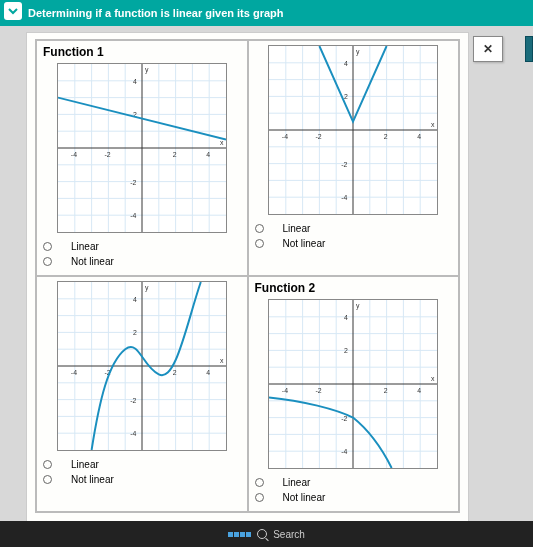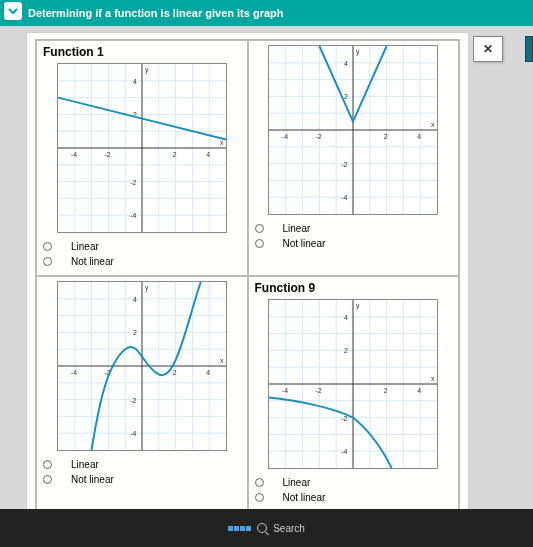--- a/index.html
+++ b/index.html
@@ -88,21 +88,21 @@
     box-shadow: 1px 1px 2px rgba(0,0,0,.2);
   }
   .edgebox {
     position: absolute; right: 0; top: 36px; width: 8px; height: 26px;
     background: #1a6b7a; border: 1px solid #0a4b5a;
   }
   .copyright {
     position: absolute; right: 4px; bottom: 16px; font-size: 8px; color: #777;
   }
   .taskbar {
-    position: absolute; left: 0; right: 0; bottom: 0; height: 38px;
+    position: absolute; left: 0; right: 0; bottom: 0; height: 26px;
     background: #222; display: flex; align-items: center; justify-content: center;
     gap: 6px; color: #ccc; font-size: 10px;
   }
   .taskbar .wins { display:flex; gap:1px; }
   .taskbar .wins span { width:5px; height:5px; background:#4aa3e0; display:inline-block; }
   .taskbar .mag { width:10px; height:10px; border:1px solid #ccc; border-radius:50%; position:relative; }
   .taskbar .mag::after { content:""; position:absolute; width:4px; height:1px; background:#ccc; bottom:-2px; right:-3px; transform:rotate(45deg); }
 </style>
 </head>
 <body>
@@ -263,21 +263,21 @@
             <span>Linear</span>
           </div>
         <div class="opt">
             <span class="radio"></span>
             <span>Not linear</span>
           </div>
       </div>
     </div>
 
     <div class="cell">
-      <div class="ftitle">Function 9</div>
+      <div class="ftitle">Function 2</div>
       <div class="graphbox">
         <svg viewBox="0 0 170 170">
           <g stroke="#d6e8f5" stroke-width="1">
             <line x1="17" y1="0" x2="17" y2="170"></line>
               <line x1="34" y1="0" x2="34" y2="170"></line>
               <line x1="51" y1="0" x2="51" y2="170"></line>
               <line x1="68" y1="0" x2="68" y2="170"></line>
               <line x1="102" y1="0" x2="102" y2="170"></line>
               <line x1="119" y1="0" x2="119" y2="170"></line>
               <line x1="136" y1="0" x2="136" y2="170"></line>

